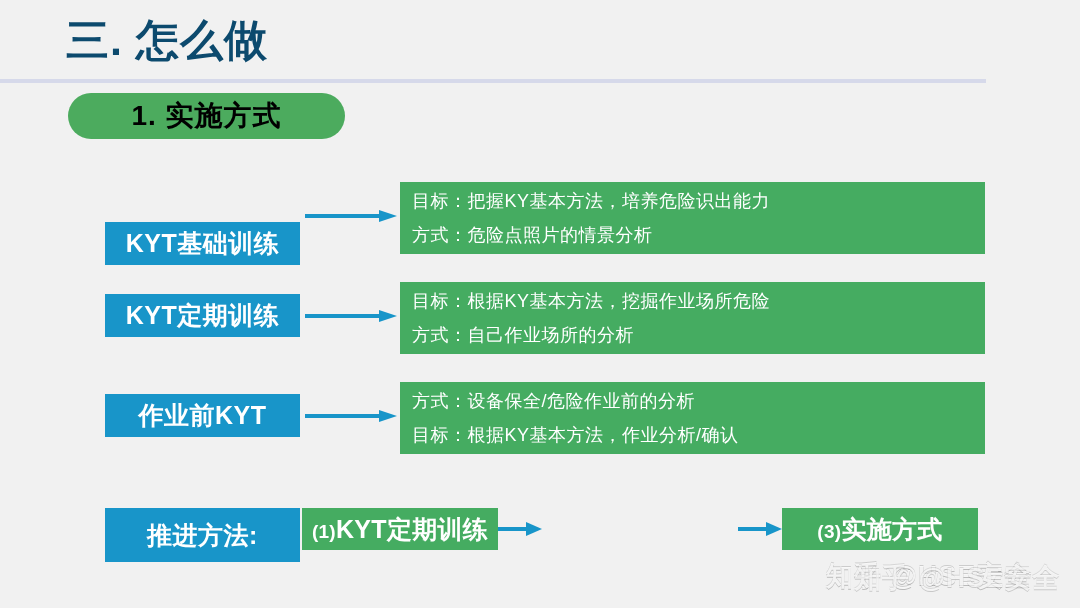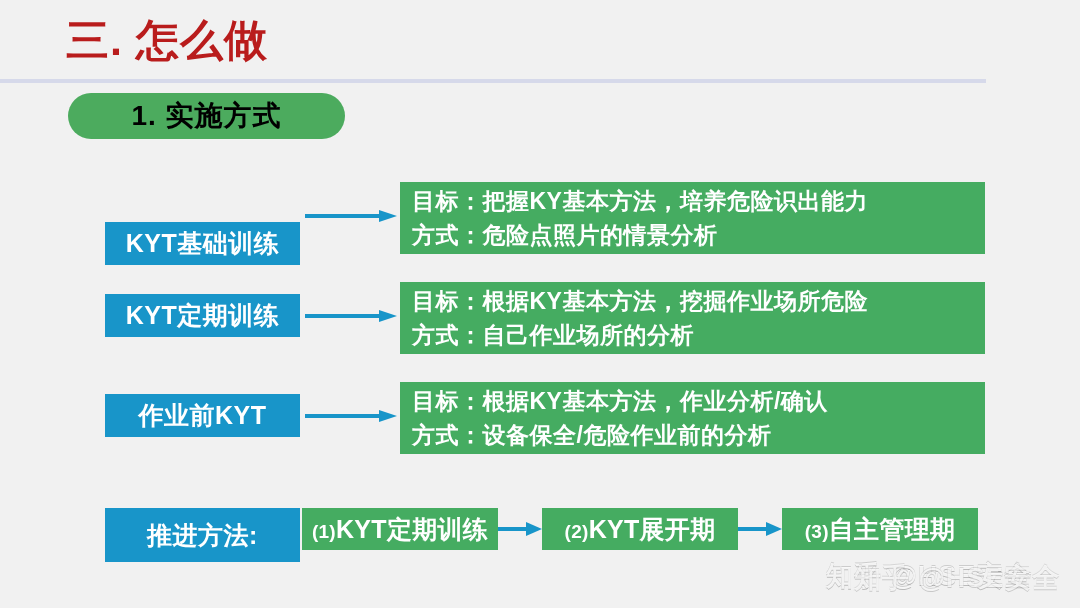--- a/index.html
+++ b/index.html
@@ -20,21 +20,21 @@
     height: 608px;
   }
 
   
   .slide-title {
     position: absolute;
     left: 66px;
     top: 12px;
     font-size: 43px;
     font-weight: bold;
-    color: #b91c1c;
+    color: #0c4a6e;
     letter-spacing: 1px;
     white-space: nowrap;
   }
   .header-rule {
     position: absolute;
     left: 0px;
     top: 79px;
     width: 986px;
     height: 4px;
     background: #d6d9ea;
@@ -109,22 +109,22 @@
     height: 72px;
     background: #45ac61;
     display: flex;
     flex-direction: column;
     justify-content: center;
     padding-left: 12px;
     box-sizing: border-box;
   }
   .green-panel .line {
     color: #ffffff;
-    font-size: 23px;
-    font-weight: bold;
+    font-size: 18px;
+    font-weight: normal;
     line-height: 34px;
     letter-spacing: 0.5px;
     white-space: nowrap;
   }
 
   
   .flow {
     position: absolute;
     left: 0;
     top: 508px;
@@ -244,50 +244,47 @@
 
   <div class="row row-3">
     <div class="blue-tag">
       <span class="blue-tag-label">作业前KYT</span>
     </div>
     <svg class="arrow" viewBox="0 0 92 12">
       <line x1="0" y1="6" x2="78" y2="6" stroke="#1895c9" stroke-width="4"></line>
       <polygon points="74,0 92,6 74,12" fill="#1895c9"></polygon>
     </svg>
     <div class="green-panel">
+      <div class="line">方式：设备保全/危险作业前的分析</div>
       <div class="line">目标：根据KY基本方法，作业分析/确认</div>
-      <div class="line">方式：设备保全/危险作业前的分析</div>
     </div>
   </div>
 
   <div class="flow">
     <div class="flow-blue">
       <span class="flow-blue-label">推进方法:</span>
     </div>
 
     <div class="flow-step step-1">
       <span class="flow-step-label"><span class="paren">(1)</span><span>KYT定期训练</span></span>
     </div>
 
     <svg class="flow-arrow flow-arrow-1" viewBox="0 0 44 14">
       <line x1="0" y1="7" x2="31" y2="7" stroke="#1895c9" stroke-width="4"></line>
       <polygon points="28,0 44,7 28,14" fill="#1895c9"></polygon>
     </svg>
 
-    <div class="flow-step step-2">
-      <span class="flow-step-label"><span class="paren">(2)</span><span>KYT展开期</span></span>
-    </div>
 
     <svg class="flow-arrow flow-arrow-2" viewBox="0 0 44 14">
       <line x1="0" y1="7" x2="31" y2="7" stroke="#1895c9" stroke-width="4"></line>
       <polygon points="28,0 44,7 28,14" fill="#1895c9"></polygon>
     </svg>
 
     <div class="flow-step step-3">
-      <span class="flow-step-label"><span class="paren">(3)</span><span>自主管理期</span></span>
+      <span class="flow-step-label"><span class="paren">(3)</span><span>实施方式</span></span>
     </div>
   </div>
 
   <div class="watermark">
     <span class="wm-text wm-a">知乎 @HSE安全</span>
     <span class="wm-text wm-b">知乎 @HSE安全</span>
   </div>
 
 </div>
 

